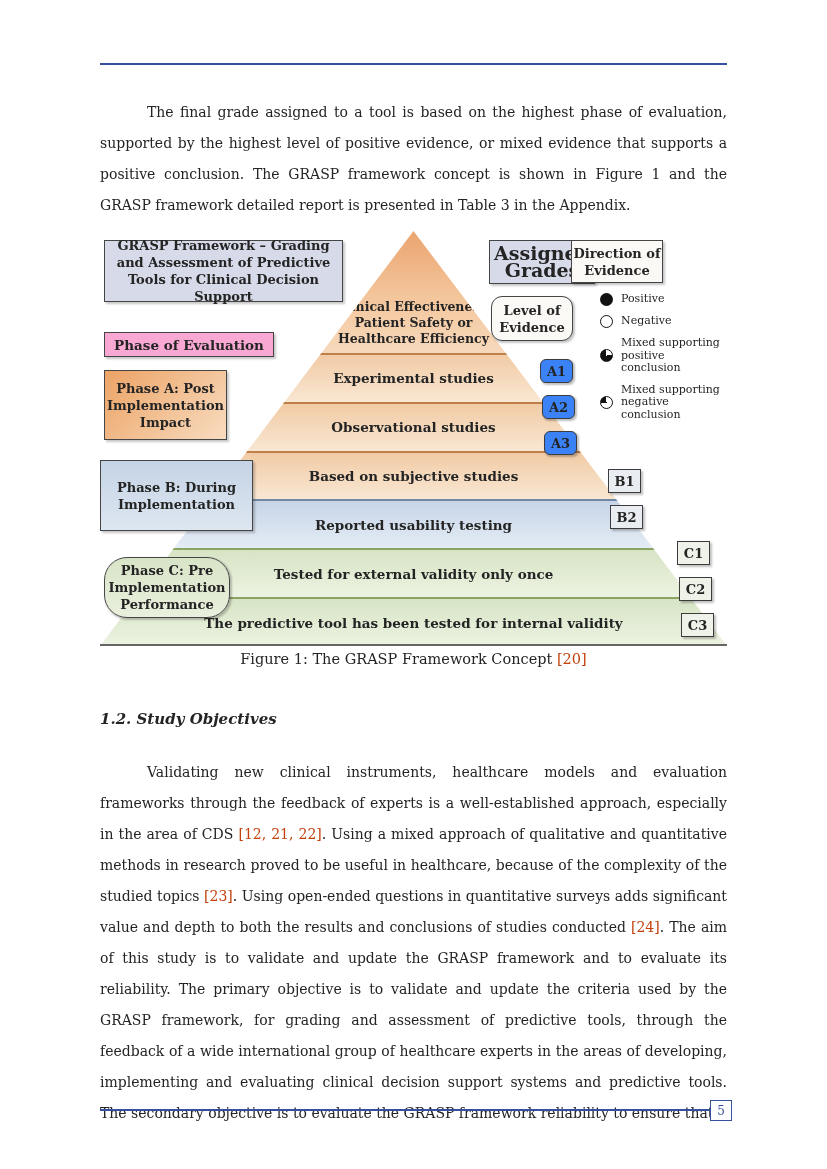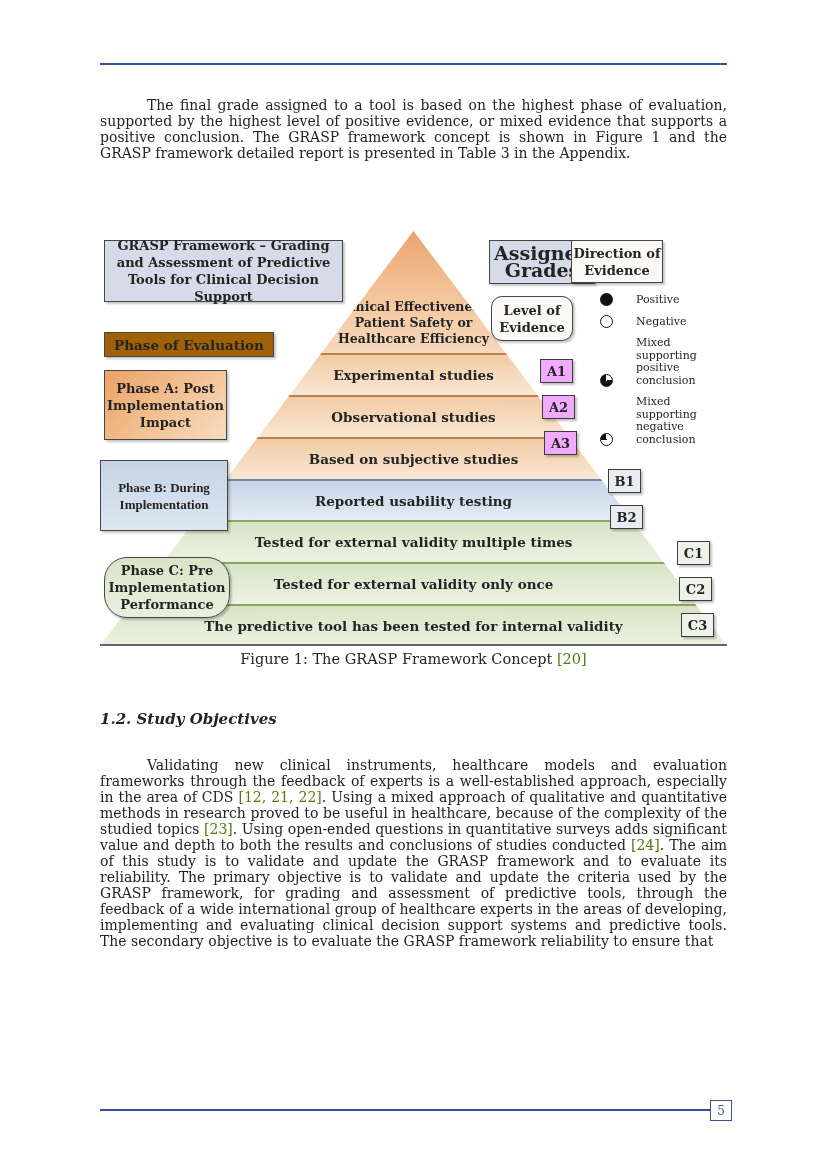--- a/index.html
+++ b/index.html
@@ -10,25 +10,25 @@
     color:#242424;
   }
   .page { position:relative; width:827px; height:1169px; background:#ffffff; overflow:hidden; }
 
   .rule { position:absolute; left:100px; width:627px; height:2px; background:#35509c; }
   .rule-top { top:63px; }
   .rule-bottom { top:1109px; }
 
   .body-para {
     position:absolute; left:100px; width:627px;
-    font-size:14px; line-height:16px; text-align:justify; text-indent:47px;
+    font-size:14px; line-height:31px; text-align:justify; text-indent:47px;
   }
   .para-1 { top:97px; }
   .para-2 { top:757px; }
-  .cite { color:#4d7c0f; }
+  .cite { color:#c2410c; }
 
   .section-heading {
     position:absolute; left:100px; top:710px;
     font-size:15px; font-weight:bold; font-style:italic;
   }
 
   .caption {
     position:absolute; left:100px; width:627px; top:651px;
     text-align:center; font-size:14.5px;
   }
@@ -59,43 +59,43 @@
   .band-c { background:linear-gradient(180deg,#d7e4c5,#edf3e2); border-top:2px solid #8aa562; }
   .base-line { position:absolute; left:0; top:413px; width:627px; height:2px; background:#666666; }
 
   .fbox {
     position:absolute; border:1.5px solid #454545;
     display:flex; align-items:center; justify-content:center;
     text-align:center; font-weight:bold;
     box-shadow:1.5px 1.5px 2px rgba(0,0,0,0.22);
   }
   .grasp-title       { left:4px;   top:9px;   width:239px; height:62px; background:#d7dbe9; font-size:13px; line-height:17px; padding:6px 6px; }
-  .phase-eval        { left:4px;   top:101px; width:170px; height:25px; background:#a16207; font-size:13.5px; }
+  .phase-eval        { left:4px;   top:101px; width:170px; height:25px; background:#f9a8d4; font-size:13.5px; }
   .phase-a           { left:4px;   top:139px; width:123px; height:70px; background:linear-gradient(135deg,#eca365,#f8dcc0); font-size:13px; line-height:17px; }
-  .phase-b           { left:0px;   top:229px; width:128px; height:71px; background:linear-gradient(180deg,#c5d3e5,#dde7f1); font-size:13px; line-height:17px;font-family:Liberation Serif, serif; }
+  .phase-b           { left:0px;   top:229px; width:153px; height:71px; background:linear-gradient(180deg,#c5d3e5,#dde7f1); font-size:13px; line-height:17px; }
   .phase-c           { left:4px;   top:326px; width:126px; height:61px; background:linear-gradient(180deg,#d8e4c7,#e9f0dd); font-size:13px; line-height:17px;border-radius:23px; }
   .assigned-grades   { left:389px; top:9px;   width:106px;  height:44px; background:#d7dbe9; font-size:19px; line-height:17px; }
   .level-evidence    { left:391px; top:65px;  width:82px;  height:45px; background:#faf9f5; font-size:13px; line-height:17px;border-radius:11px; }
   .direction-evidence{ left:471px; top:9px;   width:92px; height:43px; background:#faf9f5; font-size:13px; line-height:17px; }
 
   .grade {
     position:absolute; width:33px; height:24px;
     border:1.5px solid #3c3c3c; display:flex; align-items:center; justify-content:center;
     font-weight:bold; font-size:13px;
     box-shadow:1.5px 1.5px 2px rgba(0,0,0,0.25);
   }
-  .grade-a { background:#f0abfc; }
+  .grade-a { background:#3b82f6;border-radius:6px; }
   .grade-b { background:#e9edf2; }
   .grade-c { background:#eff2e8; }
   .g-a1{left:440px;top:128px} .g-a2{left:442px;top:164px} .g-a3{left:444px;top:200px}
   .g-b1{left:508px;top:238px} .g-b2{left:510px;top:274px}
   .g-c1{left:577px;top:310px} .g-c2{left:579px;top:346px} .g-c3{left:581px;top:382px}
 
   .legend { position:absolute; left:500px; top:62px; width:127px; display:flex; flex-direction:column; gap:9px; }
-  .legend-item { display:flex; align-items:flex-end; gap:23px; font-size:11px; line-height:12.5px; }
+  .legend-item { display:flex; align-items:center; gap:8px; font-size:11px; line-height:12.5px; }
   .legend-icon { width:13px; height:13px; border-radius:50%; flex:none; }
   .icon-positive  { background:#121212; }
   .icon-negative  { background:#ffffff; border:1.8px solid #121212; }
   .icon-mixed-pos { background:conic-gradient(#ffffff 0deg 90deg, #121212 90deg 360deg); border:1px solid #121212; }
   .icon-mixed-neg { background:conic-gradient(from 270deg, #121212 0deg 90deg, #ffffff 90deg 360deg); border:1px solid #121212; }
 
   .page-number-box {
     position:absolute; left:710px; top:1100px; width:22px; height:21px;
     border:1.5px solid #35509c; background:#ffffff; color:#35509c;
     display:flex; align-items:center; justify-content:center;
@@ -121,23 +121,20 @@
           <span>Experimental studies</span>
         </div>
       <div class="band band-a">
           <span>Observational studies</span>
         </div>
       <div class="band band-a">
           <span>Based on subjective studies</span>
         </div>
       <div class="band band-b">
           <span>Reported usability testing</span>
-        </div>
-      <div class="band band-c">
-          <span>Tested for external validity multiple times</span>
         </div>
       <div class="band band-c">
           <span>Tested for external validity only once</span>
         </div>
       <div class="band band-c">
           <span>The predictive tool has been tested for internal validity</span>
         </div>
     </div>
     <div class="base-line"></div>
 

